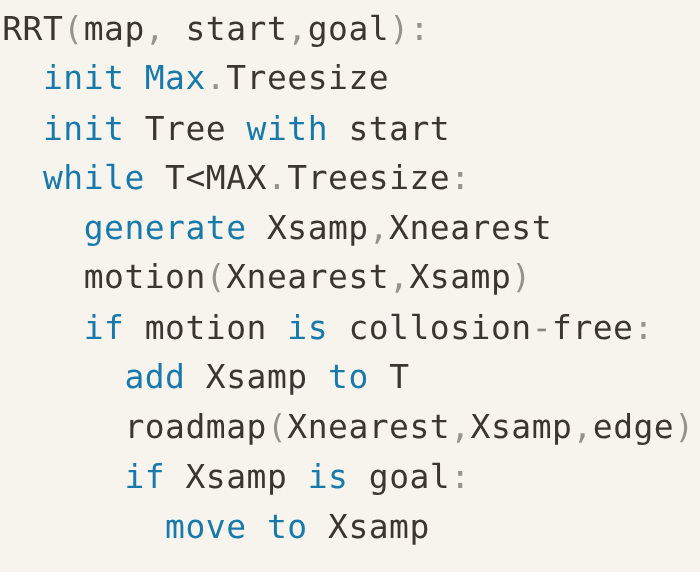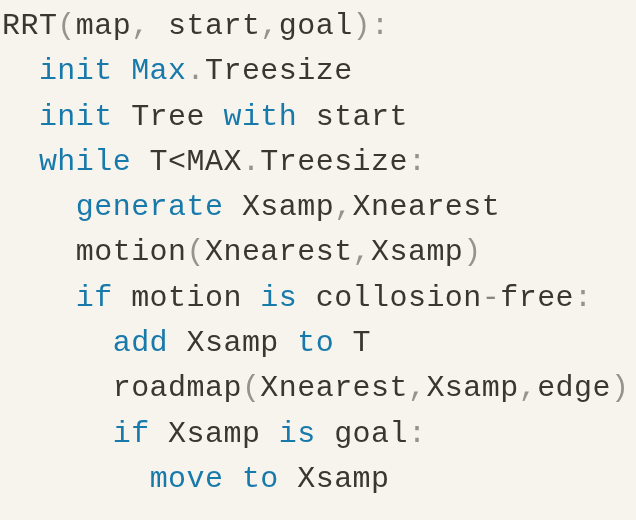--- a/index.html
+++ b/index.html
@@ -13,21 +13,20 @@
     font-family: "DejaVu Sans Mono", "Liberation Mono", monospace;
   }
   .code-block {
     width: 636px;
     height: 520px;
     padding: 4px 12px 0 2px;
     font-size: 30px;
     line-height: 45.3px;
     letter-spacing: 0.45px;
     white-space: pre;
-    font-family: Liberation Mono, monospace;
   }
   .code-line {
     height: 45.3px;
   }
   .tok-keyword  { color: var(--c-keyword); }
   .tok-plain    { color: var(--c-plain); }
   .tok-punct    { color: var(--c-punct); }
   .tok-operator { color: var(--c-operator); }
 </style>
 </head>

